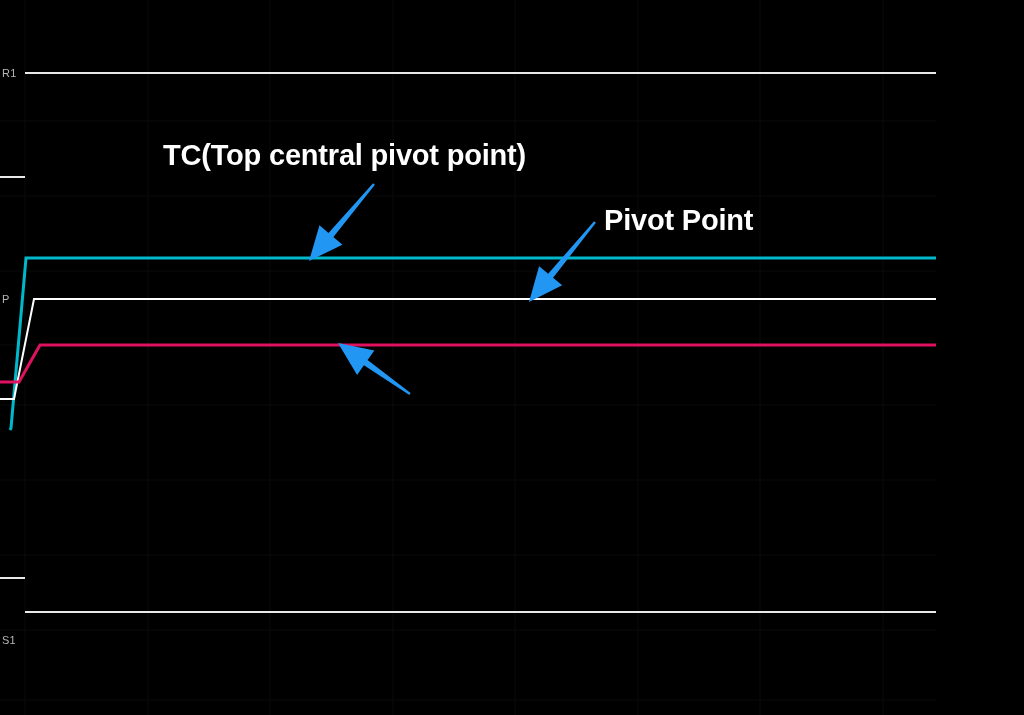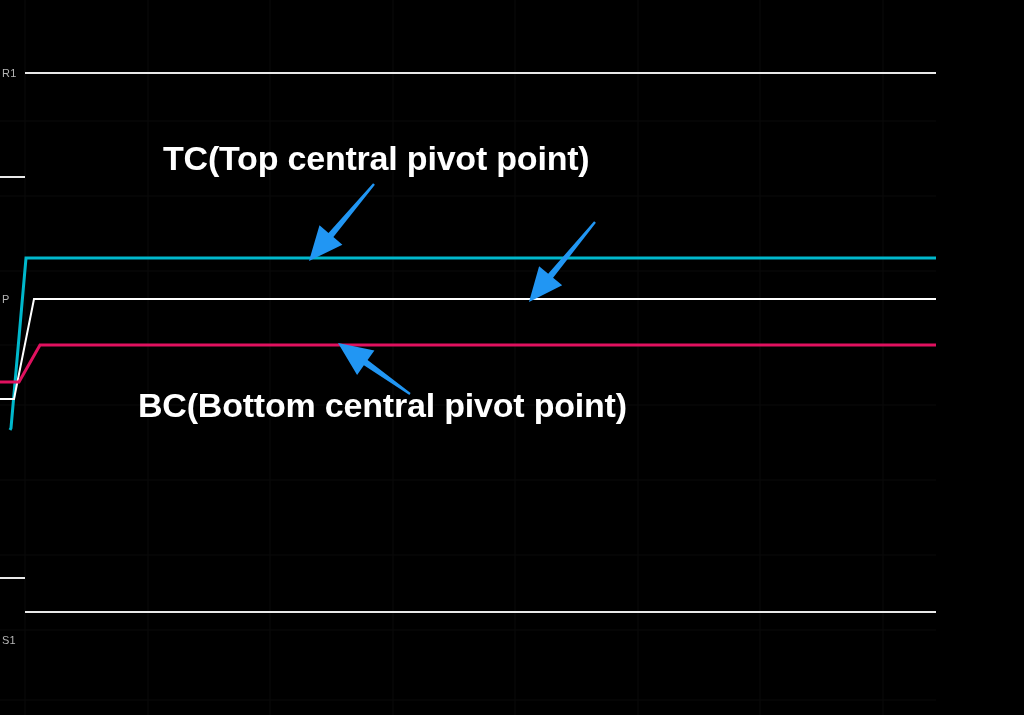--- a/index.html
+++ b/index.html
@@ -31,21 +31,21 @@
     font-weight: 400;
     letter-spacing: 0.2px;
     line-height: 1;
     white-space: nowrap;
     user-select: none;
   }
   .annotation {
     position: absolute;
     color: #ffffff;
     font-family: "Liberation Sans", sans-serif;
-    font-size: 34px;
+    font-size: 29px;
     font-weight: bold;
     letter-spacing: -0.2px;
     line-height: 1;
     white-space: nowrap;
     user-select: none;
     text-shadow: 0 0 2px rgba(0,0,0,0.9);
     text-align: right;
   }
 </style>
 </head>
@@ -88,15 +88,15 @@
       <polygon points="309.0,261.0 319.5,225.3 328.5,233.0 373.1,183.3 374.9,184.7 333.4,237.1 342.4,244.7" fill="#2196f3"></polygon>
       <polygon points="529.0,302.0 539.1,266.2 548.2,273.7 594.1,221.3 595.9,222.7 553.1,277.8 562.2,285.3" fill="#2196f3"></polygon>
       <polygon points="338.0,343.0 374.4,350.4 367.6,360.0 410.6,393.1 409.4,394.9 363.9,365.3 357.1,374.9" fill="#2196f3"></polygon>
     </svg>
 
   <span class="axis-label" style="left: 2px; top: 68px;">R1</span>
   <span class="axis-label" style="left: 2px; top: 294px;">P</span>
   <span class="axis-label" style="left: 2px; top: 607px; margin-top: 28px;">S1</span>
 
   <span class="annotation" style="left: 163px; top: 141px; color: rgb(255, 255, 255);">TC(Top central pivot point)</span>
-  <span class="annotation" style="left: 138px; top: 388px; color: rgb(255, 255, 255);">BC(Bottom central pivot point)</span>
+  <span class="annotation" style="left: 604px; top: 206px; color: rgb(255, 255, 255);">Pivot Point</span>
 
 </div>
 
 </body></html>

